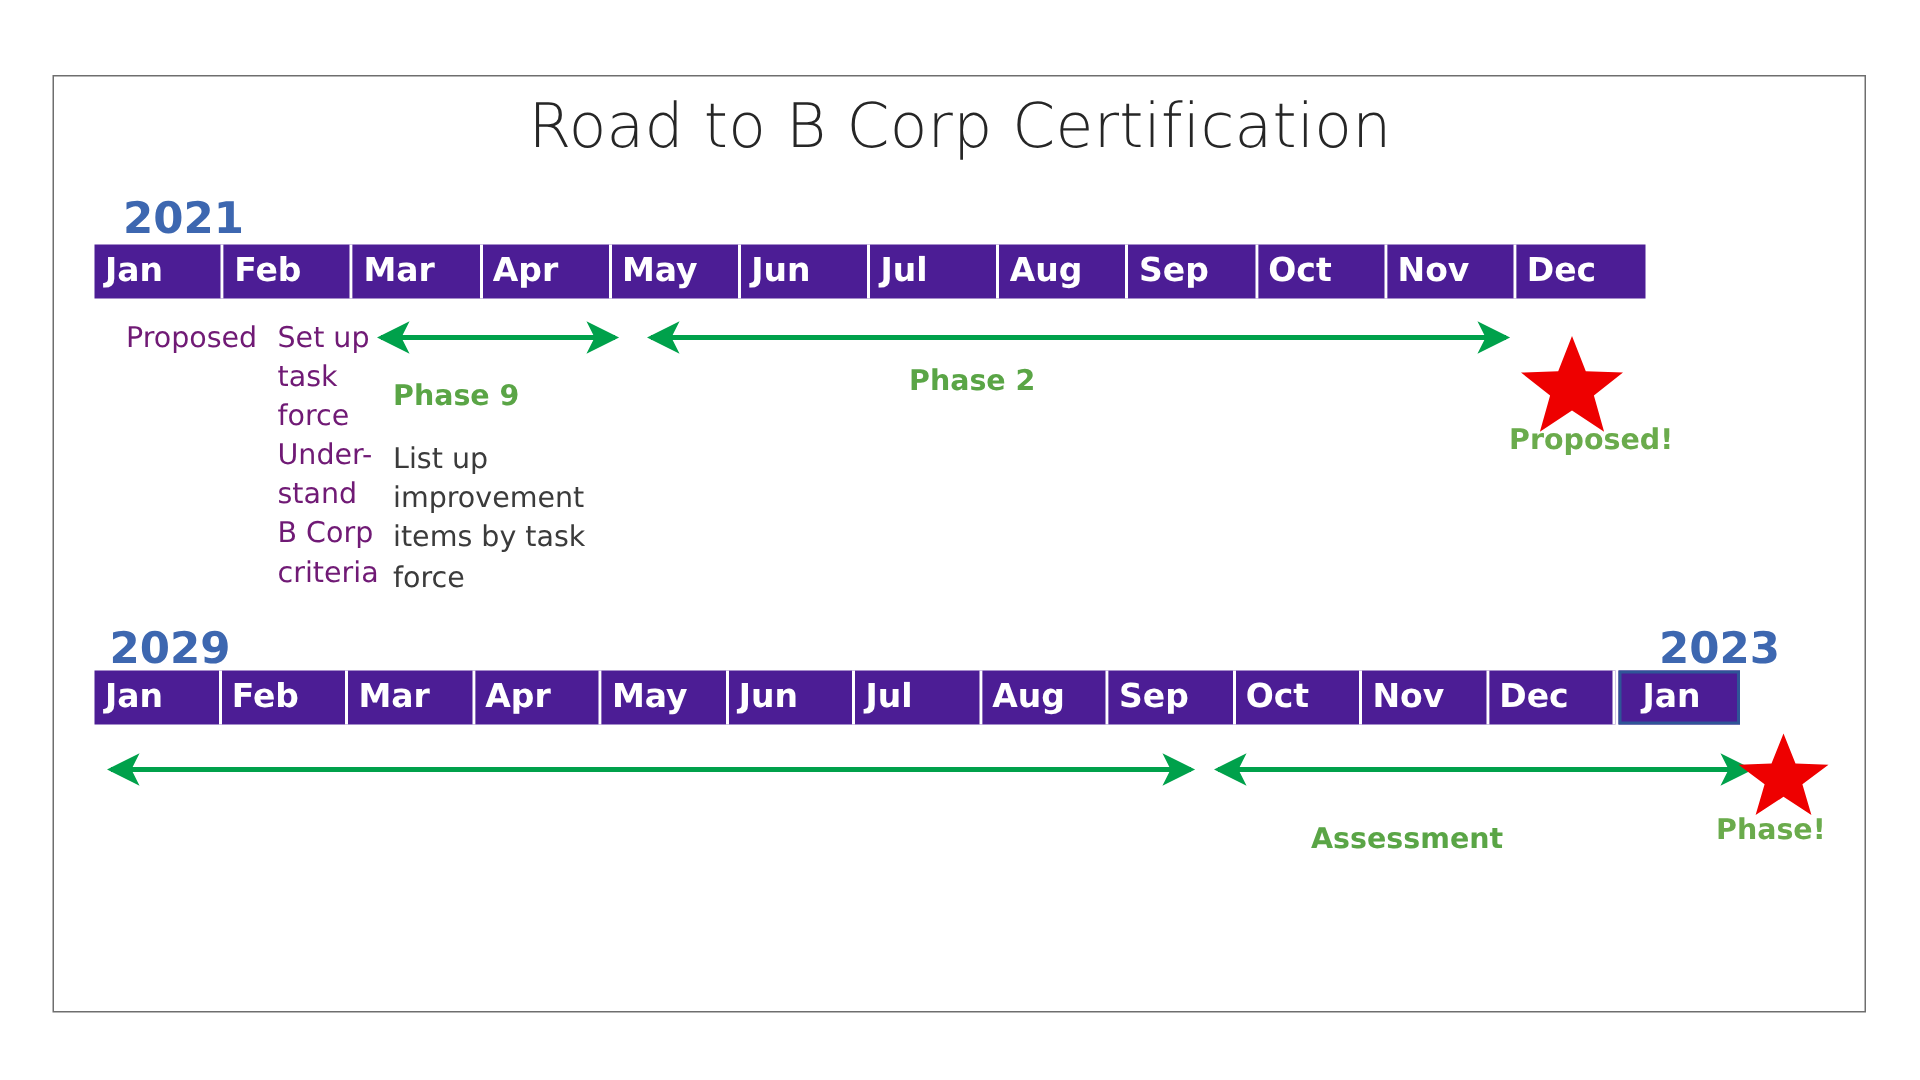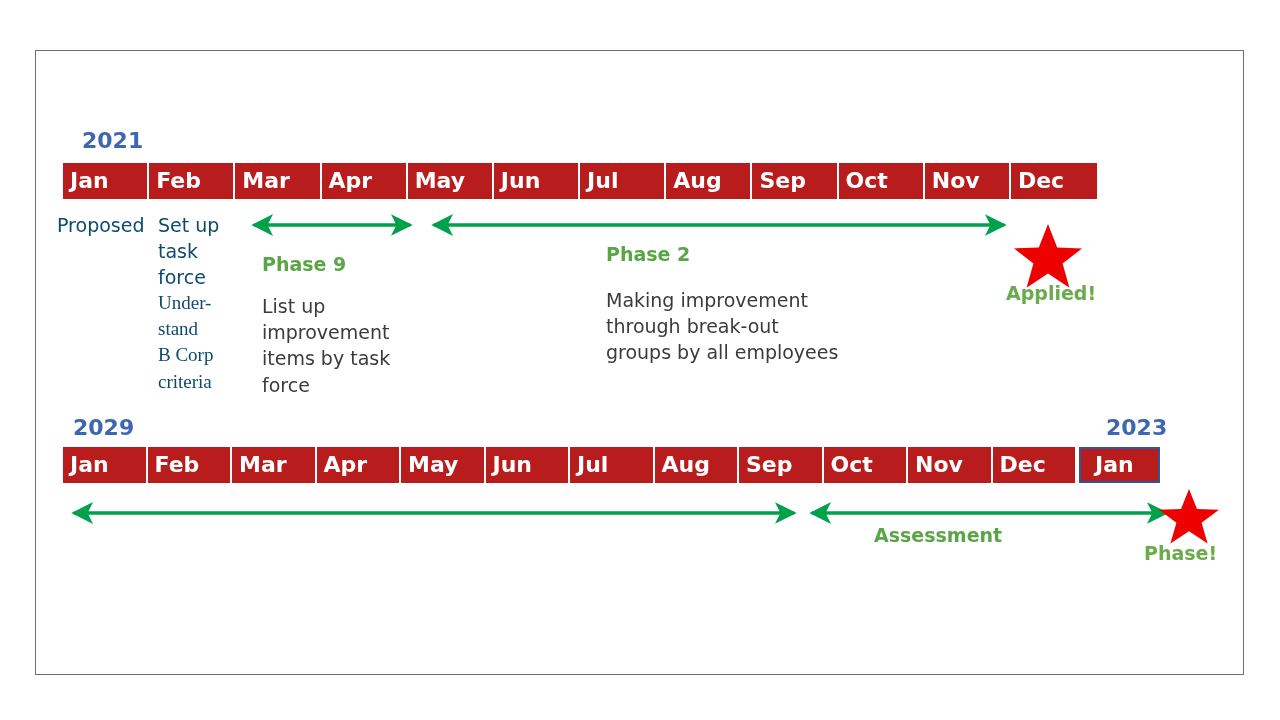--- a/index.html
+++ b/index.html
@@ -39,32 +39,32 @@
     text-align: center;
     font-size: 41px;
     font-weight: 300;
     color: #262626;
     letter-spacing: 0.2px;
     white-space: nowrap;
     font-family: "DejaVu Sans", "Liberation Sans", sans-serif;
   }
   .year-label {
     position: absolute;
-    font-size: 22px;
+    font-size: 29px;
     font-weight: bold;
     color: #3d67b0;
     font-family: "DejaVu Sans", "Liberation Sans", sans-serif;
     white-space: nowrap;
   }
   .month-row {
     position: absolute;
     display: flex;
   }
   .month-cell {
-    background: #b91c1c;
+    background: #4c1d95;
     color: #ffffff;
     font-size: 22px;
     font-weight: bold;
     font-family: "DejaVu Sans", "Liberation Sans", sans-serif;
     display: flex;
     align-items: center;
     box-sizing: border-box;
     padding-left: 7px;
     border-right: 2px solid #ffffff;
     height: 36px;
@@ -83,21 +83,22 @@
     overflow: visible;
   }
   .note {
     position: absolute;
     font-size: 19px;
     color: #3b3b3b;
     line-height: 1.38;
     font-family: "DejaVu Sans", "Liberation Sans", sans-serif;
   }
   .note.dark {
-    color: #0c4a6e;
+    color: #701a75;
+    margin-left: 27px;
   }
   .phase-title {
     position: absolute;
     font-size: 19px;
     font-weight: bold;
     color: #5aa546;
     font-family: "DejaVu Sans", "Liberation Sans", sans-serif;
     white-space: nowrap;
   }
   .star-label {
@@ -112,20 +113,21 @@
     position: absolute;
   }
 </style>
 </head>
 <body>
 
 <div id="slide">
 
   <div id="frame"></div>
 
+  <div id="title">Road to B Corp Certification</div>
 
   <div class="year-label" style="left:82px; top:128px;">2021</div>
 
   <div class="month-row" id="row-top" style="left:63px; top:163px; width:1034px;">
       <div class="month-cell" style="width: 86.2px;">
         <span>Jan</span>
       </div>
       <div class="month-cell" style="width: 86.2px;">
         <span>Feb</span>
       </div>
@@ -160,21 +162,21 @@
         <span>Dec</span>
       </div>
     </div>
 
   <div class="note dark" style="left:57px; top:212px; width:100px;">Proposed</div>
 
   <div class="note dark" style="left:158px; top:212px; width:95px; white-space:pre-line;">Set up
 task
 force</div>
 
-  <div class="note dark" style="left:158px; top:290px; width:95px; white-space:pre-line;font-family:Liberation Serif, serif;">Under-
+  <div class="note dark" style="left:158px; top:290px; width:95px; white-space:pre-line;">Under-
 stand
 B Corp
 criteria</div>
 
   <svg class="arrow-svg" style="left:248px; top:214px;" width="168" height="22" viewBox="0 0 168 22">
     <defs>
       <marker id="ar-r1" markerWidth="7" markerHeight="7" refX="5.6" refY="3.2" orient="auto">
         <path d="M0,0 L6.4,3.2 L0,6.4 L1.6,3.2 z" fill="#00a14b"></path>
       </marker>
       <marker id="ar-l1" markerWidth="7" markerHeight="7" refX="0.8" refY="3.2" orient="auto">
@@ -196,28 +198,25 @@
         <path d="M0,0 L6.4,3.2 L0,6.4 L1.6,3.2 z" fill="#00a14b"></path>
       </marker>
       <marker id="ar-l2" markerWidth="7" markerHeight="7" refX="0.8" refY="3.2" orient="auto">
         <path d="M6.4,0 L0,3.2 L6.4,6.4 L4.8,3.2 z" fill="#00a14b"></path>
       </marker>
     </defs>
     <line x1="6" y1="11" x2="576" y2="11" stroke="#00a14b" stroke-width="3.4" marker-end="url(#ar-r2)" marker-start="url(#ar-l2)"></line>
   </svg>
 
   <div class="phase-title" style="left:606px; top:243px;">Phase 2</div>
-  <div class="note" style="left:606px; top:287px; width:260px; white-space:pre-line;">Making improvement
-through break-out
-groups by all employees</div>
 
   <svg class="star" style="left:1012px; top:222px;" width="72" height="70" viewBox="0 0 72 70">
     <polygon points="36,2 45.2,25.5 70,26.4 50.6,41.6 57.4,65.8 36,51.6 14.6,65.8 21.4,41.6 2,26.4 26.8,25.5" fill="#ee0000"></polygon>
   </svg>
-  <div class="star-label" style="left:1006px; top:282px;">Applied!</div>
+  <div class="star-label" style="left:1006px; top:282px;">Proposed!</div>
 
   <div class="year-label" style="left:73px; top:415px;">2029</div>
   <div class="year-label" style="left:1106px; top:415px;">2023</div>
 
   <div class="month-row" id="row-bottom" style="left:63px; top:447px; width:1116px;">
       <div class="month-cell" style="width: 84.5px;">
         <span>Jan</span>
       </div>
       <div class="month-cell" style="width: 84.5px;">
         <span>Feb</span>
@@ -275,20 +274,20 @@
       <marker id="ar-r4" markerWidth="7" markerHeight="7" refX="5.6" refY="3.2" orient="auto">
         <path d="M0,0 L6.4,3.2 L0,6.4 L1.6,3.2 z" fill="#00a14b"></path>
       </marker>
       <marker id="ar-l4" markerWidth="7" markerHeight="7" refX="0.8" refY="3.2" orient="auto">
         <path d="M6.4,0 L0,3.2 L6.4,6.4 L4.8,3.2 z" fill="#00a14b"></path>
       </marker>
     </defs>
     <line x1="6" y1="11" x2="360" y2="11" stroke="#00a14b" stroke-width="3.4" marker-end="url(#ar-r4)" marker-start="url(#ar-l4)"></line>
   </svg>
 
-  <div class="phase-title" style="left:874px; top:524px;">Assessment</div>
+  <div class="phase-title" style="left:874px; top:548px;">Assessment</div>
 
   <svg class="star" style="left:1158px; top:487px;" width="62" height="60" viewBox="0 0 62 60">
     <polygon points="31,2 39,22 61,22.8 43.6,35.8 49.6,56.4 31,44.2 12.4,56.4 18.4,35.8 1,22.8 23,22" fill="#ee0000"></polygon>
   </svg>
   <div class="star-label" style="left:1144px; top:542px;">Phase!</div>
 
 </div>
 
 </body></html>

